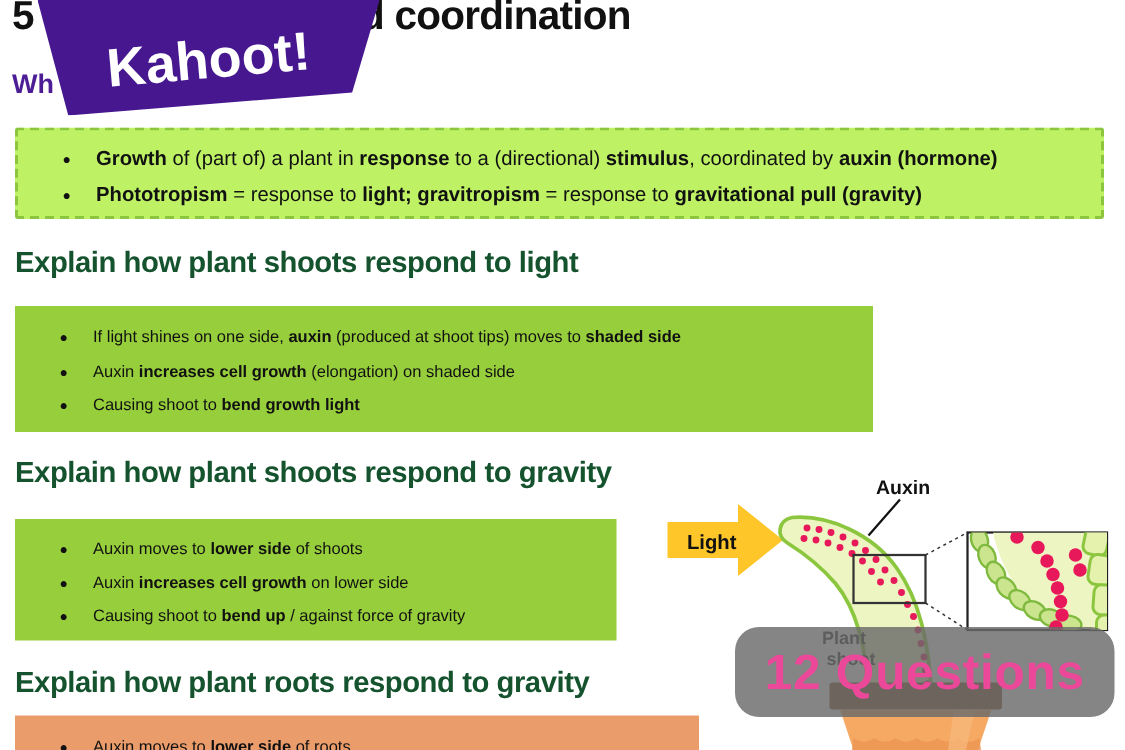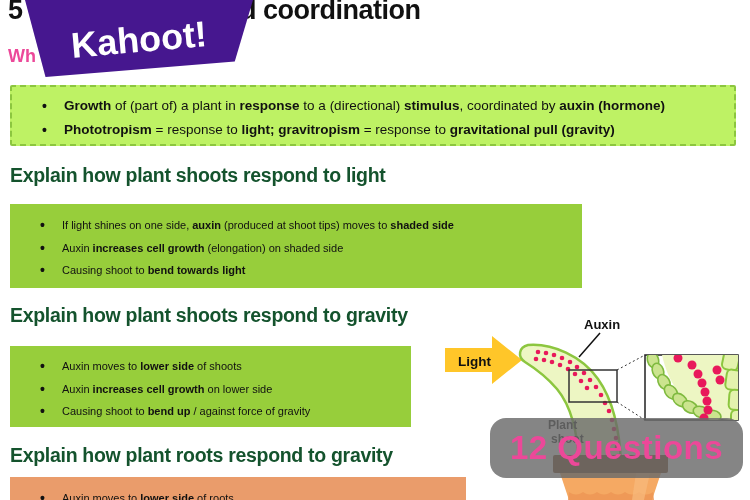--- a/index.html
+++ b/index.html
@@ -4,21 +4,21 @@
 <style>
   html,body{margin:0;padding:0;}
   body{
     width:750px;height:500px;position:relative;overflow:hidden;
     background:#ffffff;color:#1a1a1a;
     font-family:"Liberation Sans","DejaVu Sans",sans-serif;
   }
   .abs{position:absolute;}
   
   .page-title{font-size:27px;font-weight:800;letter-spacing:-.5px;color:#111;white-space:nowrap;}
-  .sub-title{font-size:18px;font-weight:800;color:#ec4899;}
+  .sub-title{font-size:18px;font-weight:800;color:#4c1d95;}
   .section-heading{font-size:19.5px;font-weight:800;letter-spacing:-.3px;color:#14532d;white-space:nowrap;}
   
   .kahoot-logo{
     left:25px;top:0;width:228px;height:77px;background:#46178F;
     clip-path:polygon(0% 0%,100% 0%,92% 80%,9% 100%);
     z-index:6;
   }
   .kahoot-logo .word{
     position:absolute;left:50%;top:52%;transform:translate(-50%,-50%) rotate(-5deg);
     color:#fff;font-weight:800;font-size:36px;letter-spacing:0px;white-space:nowrap;
@@ -68,21 +68,21 @@
       <li><b>Growth</b><span> of (part of) a plant in </span><b>response</b><span> to a (directional) </span><b>stimulus</b><span>, coordinated by </span><b>auxin (hormone)</b></li>
       <li><b>Phototropism</b><span> = response to </span><b>light; gravitropism</b><span> = response to </span><b>gravitational pull (gravity)</b></li>
     </ul>
 </div>
 
 <div id="heading-light" class="abs section-heading">Explain how plant shoots respond to light</div>
 <div id="box-light" class="abs bullet-box green-box">
   <ul>
       <li><span>If light shines on one side, </span><b>auxin</b><span> (produced at shoot tips) moves to </span><b>shaded side</b></li>
       <li><span>Auxin </span><b>increases cell growth</b><span> (elongation) on shaded side</span></li>
-      <li><span>Causing shoot to </span><b>bend towards light</b></li>
+      <li><span>Causing shoot to </span><b>bend growth light</b></li>
     </ul>
 </div>
 
 <div id="heading-shoot-gravity" class="abs section-heading">Explain how plant shoots respond to gravity</div>
 <div id="box-shoot-gravity" class="abs bullet-box green-box">
   <ul>
       <li><span>Auxin moves to </span><b>lower side</b><span> of shoots</span></li>
       <li><span>Auxin </span><b>increases cell growth</b><span> on lower side</span></li>
       <li><span>Causing shoot to </span><b>bend up</b><span> / against force of gravity</span></li>
     </ul>

